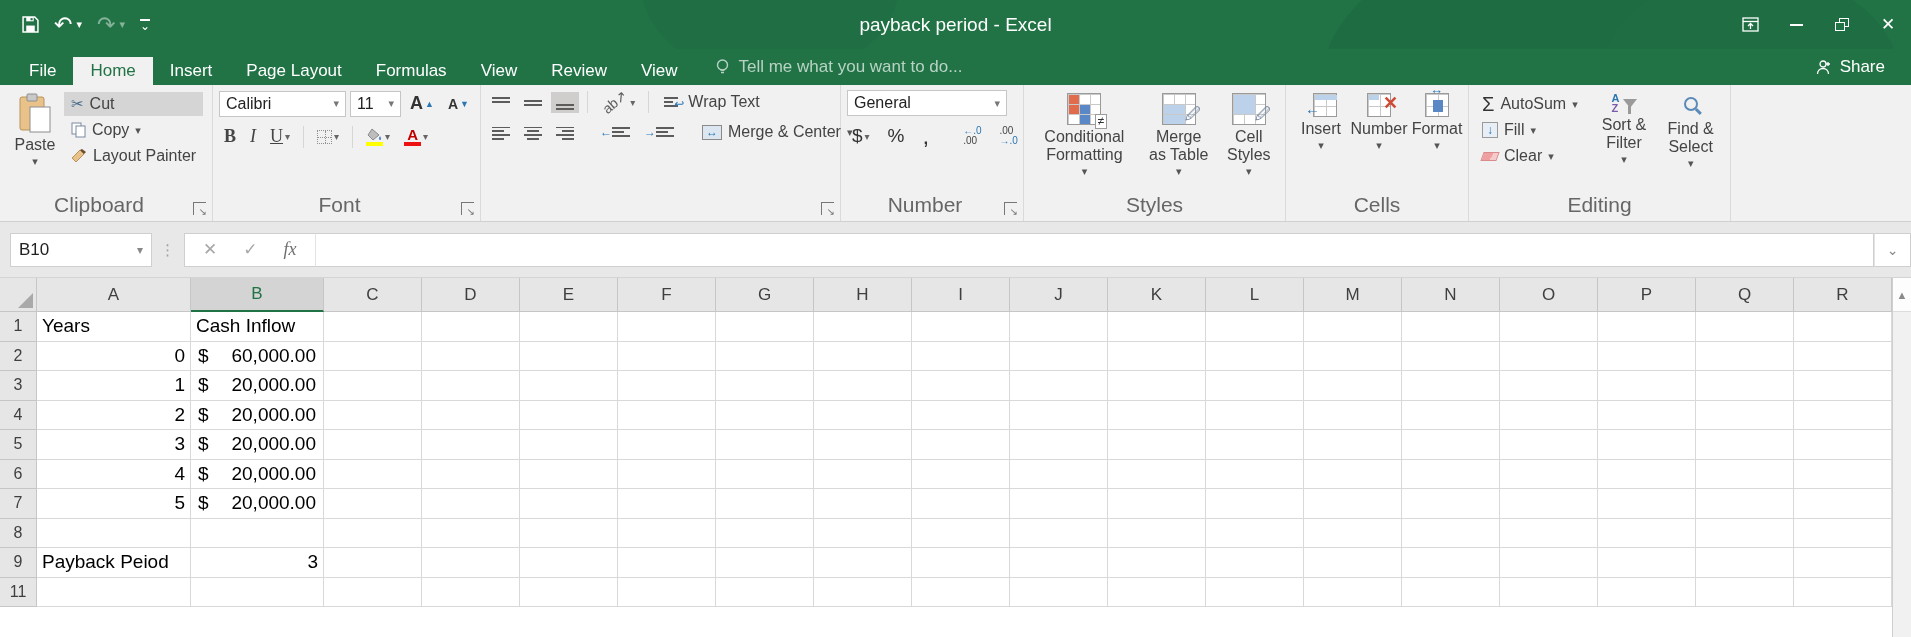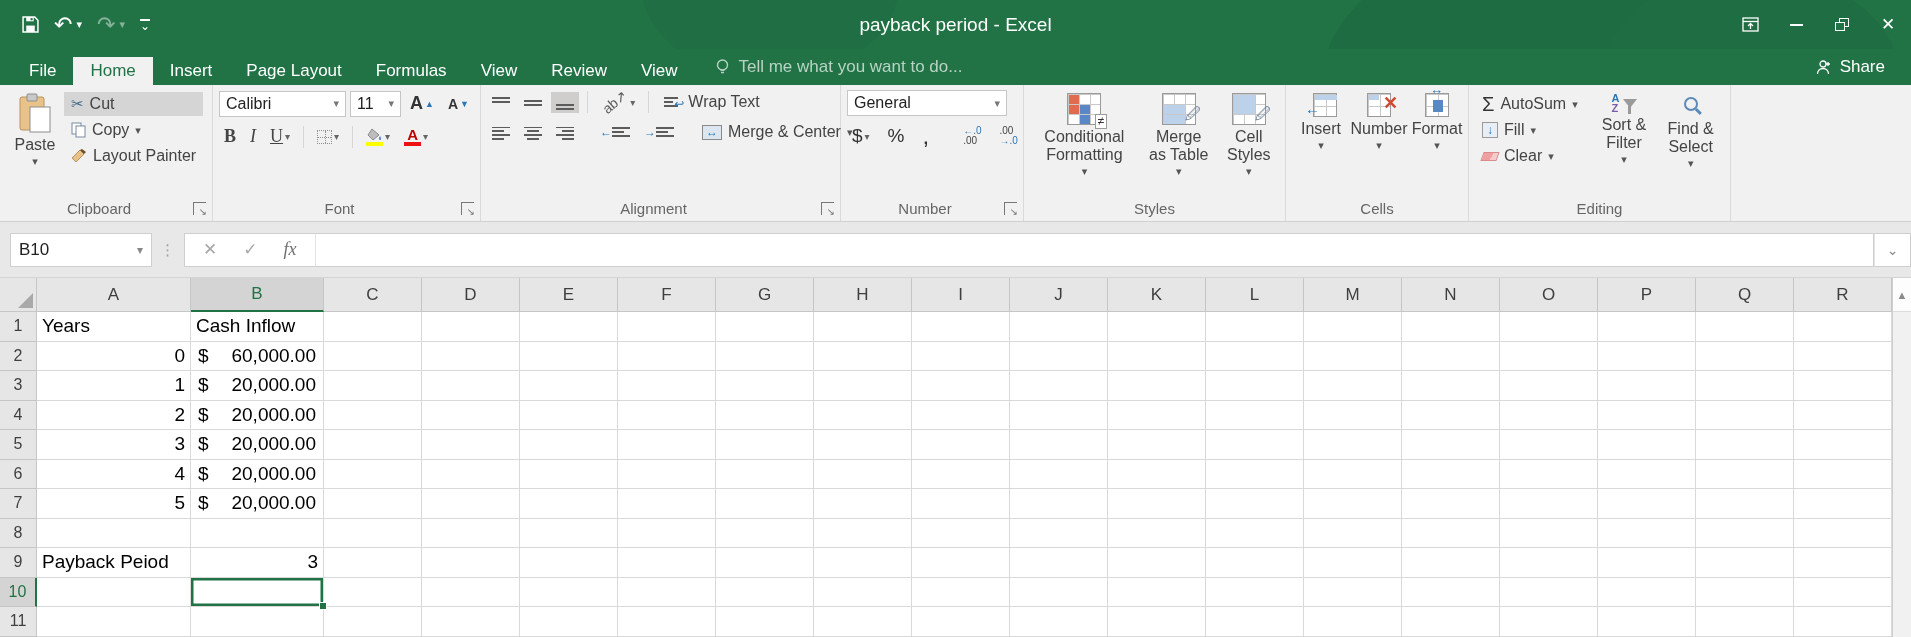--- a/index.html
+++ b/index.html
@@ -33,21 +33,21 @@
   .tabbar { height:36px; background:#217346; display:flex; align-items:stretch; color:#fff; font-size:17px; padding-left:12px; }
   .tab { display:flex; align-items:center; padding:0 17px; cursor:default;margin-top:8px; }
   .tab.active { background:#f1f1f1; color:#217346; }
   .tellme { display:flex; align-items:center; gap:9px; margin-left:22px; color:#b8d3c4; }
   .bulb { opacity:.85; }
   .share { margin-left:auto; display:flex; align-items:center; gap:8px; margin-right:26px; font-size:17px; }
 
   
   .ribbon { height:137px; background:#f1f1f1; border-bottom:1px solid #d2d0ce; display:flex; color:#444; font-size:16px; }
   .rgroup { position:relative; border-right:1px solid #dcdad8; padding:5px 6px 24px 6px; display:flex; align-items:flex-start; }
-  .glabel { position:absolute; bottom:4px; left:0; right:14px; text-align:center; font-size:15px; color:#666; white-space:nowrap; }
+  .glabel { position:absolute; bottom:4px; left:0; right:14px; text-align:center; font-size:21px; color:#666; white-space:nowrap; }
   .launcher { position:absolute; bottom:6px; right:6px; width:13px; height:13px; border-top:1px solid #777; border-left:1px solid #777; }
   .launcher i { position:absolute; right:-1px; bottom:-2px; font-style:normal; font-size:10px; color:#777; line-height:10px; }
   .bigbtn { display:flex; flex-direction:column; align-items:center; justify-content:flex-start; padding:3px 7px; min-width:58px; }
   .bigbtn .blab { margin-top:3px; line-height:18px; text-align:center; white-space:pre-line; }
   .bigbtn .dd { font-size:11px; color:#555; line-height:10px; margin-top:2px; }
   .stack { display:flex; flex-direction:column; justify-content:flex-start; gap:2px; margin-top:2px; }
   .sbtn { display:flex; align-items:center; gap:6px; padding:3px 7px; white-space:nowrap; border-radius:0; }
   .sbtn.hl { background:#d5d5d5; }
   .sbtn .dd { font-size:11px; color:#555; }
   .combo { background:#fff; border:1px solid #c8c6c4; height:26px; display:flex; align-items:center; padding:0 6px; font-size:16px; color:#222; }
@@ -415,21 +415,20 @@
           <span class="vsep"></span>
           <span class="sbtn">
             <span class="merge-ico">
                 <span>↔</span>
               </span>
             <span>Merge &amp; Center</span>
             <span class="dd">▾</span>
           </span>
         </div>
       </div>
-      <span class="glabel">Alignment</span>
       <span class="launcher">
           <i>↘</i>
         </span>
     </div>
 
     <div class="rgroup" style="width:183px;">
       <div class="fcol" style="width:100%;">
         <span class="combo" style="width:160px;">
           <span>General</span>
           <span class="dd">▾</span>
@@ -811,43 +810,20 @@
           <div class="cell" style="width: 98px;"></div>
           <div class="cell" style="width: 98px;"></div>
           <div class="cell" style="width: 98px;"></div>
           <div class="cell" style="width: 98px;"></div>
           <div class="cell" style="width: 98px;"></div>
           <div class="cell" style="width: 98px;"></div>
           <div class="cell" style="width: 98px;"></div>
           <div class="cell" style="width: 98px;"></div>
         </div>
         <div class="g-row">
-          <div class="row-h hl">10</div>
-          <div class="cell" style="width: 154px;"></div>
-          <div class="cell sel" style="width: 133px;">
-            <span class="handle"></span>
-          </div>
-          <div class="cell" style="width: 98px;"></div>
-          <div class="cell" style="width: 98px;"></div>
-          <div class="cell" style="width: 98px;"></div>
-          <div class="cell" style="width: 98px;"></div>
-          <div class="cell" style="width: 98px;"></div>
-          <div class="cell" style="width: 98px;"></div>
-          <div class="cell" style="width: 98px;"></div>
-          <div class="cell" style="width: 98px;"></div>
-          <div class="cell" style="width: 98px;"></div>
-          <div class="cell" style="width: 98px;"></div>
-          <div class="cell" style="width: 98px;"></div>
-          <div class="cell" style="width: 98px;"></div>
-          <div class="cell" style="width: 98px;"></div>
-          <div class="cell" style="width: 98px;"></div>
-          <div class="cell" style="width: 98px;"></div>
-          <div class="cell" style="width: 98px;"></div>
-        </div>
-        <div class="g-row">
           <div class="row-h">11</div>
           <div class="cell" style="width: 154px;"></div>
           <div class="cell" style="width: 133px;"></div>
           <div class="cell" style="width: 98px;"></div>
           <div class="cell" style="width: 98px;"></div>
           <div class="cell" style="width: 98px;"></div>
           <div class="cell" style="width: 98px;"></div>
           <div class="cell" style="width: 98px;"></div>
           <div class="cell" style="width: 98px;"></div>
           <div class="cell" style="width: 98px;"></div>

